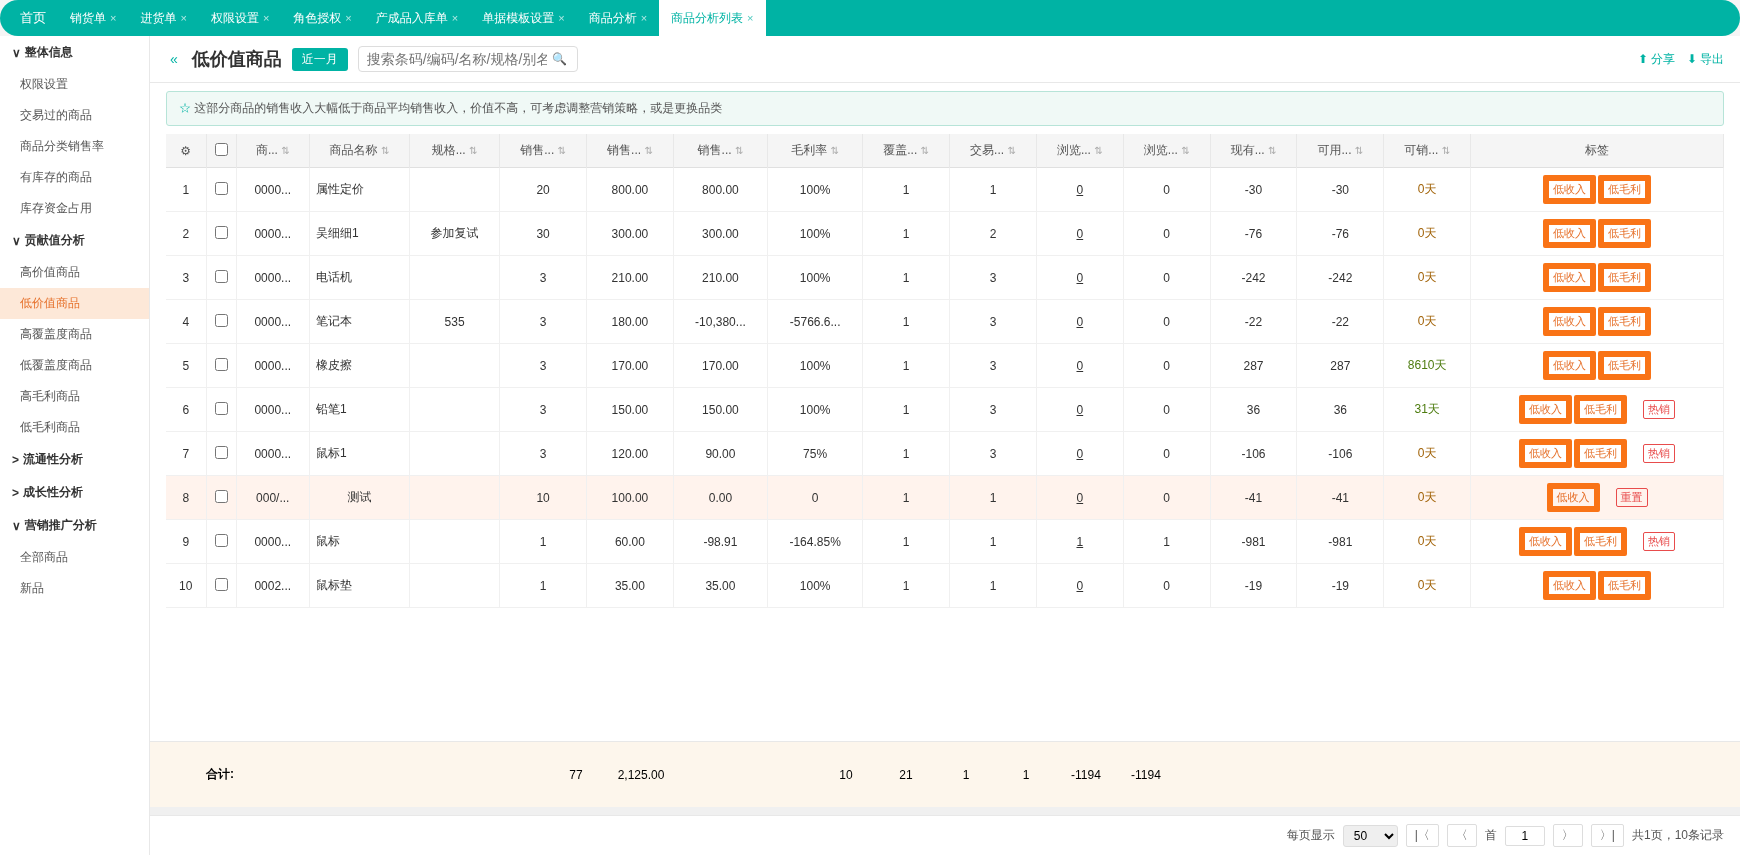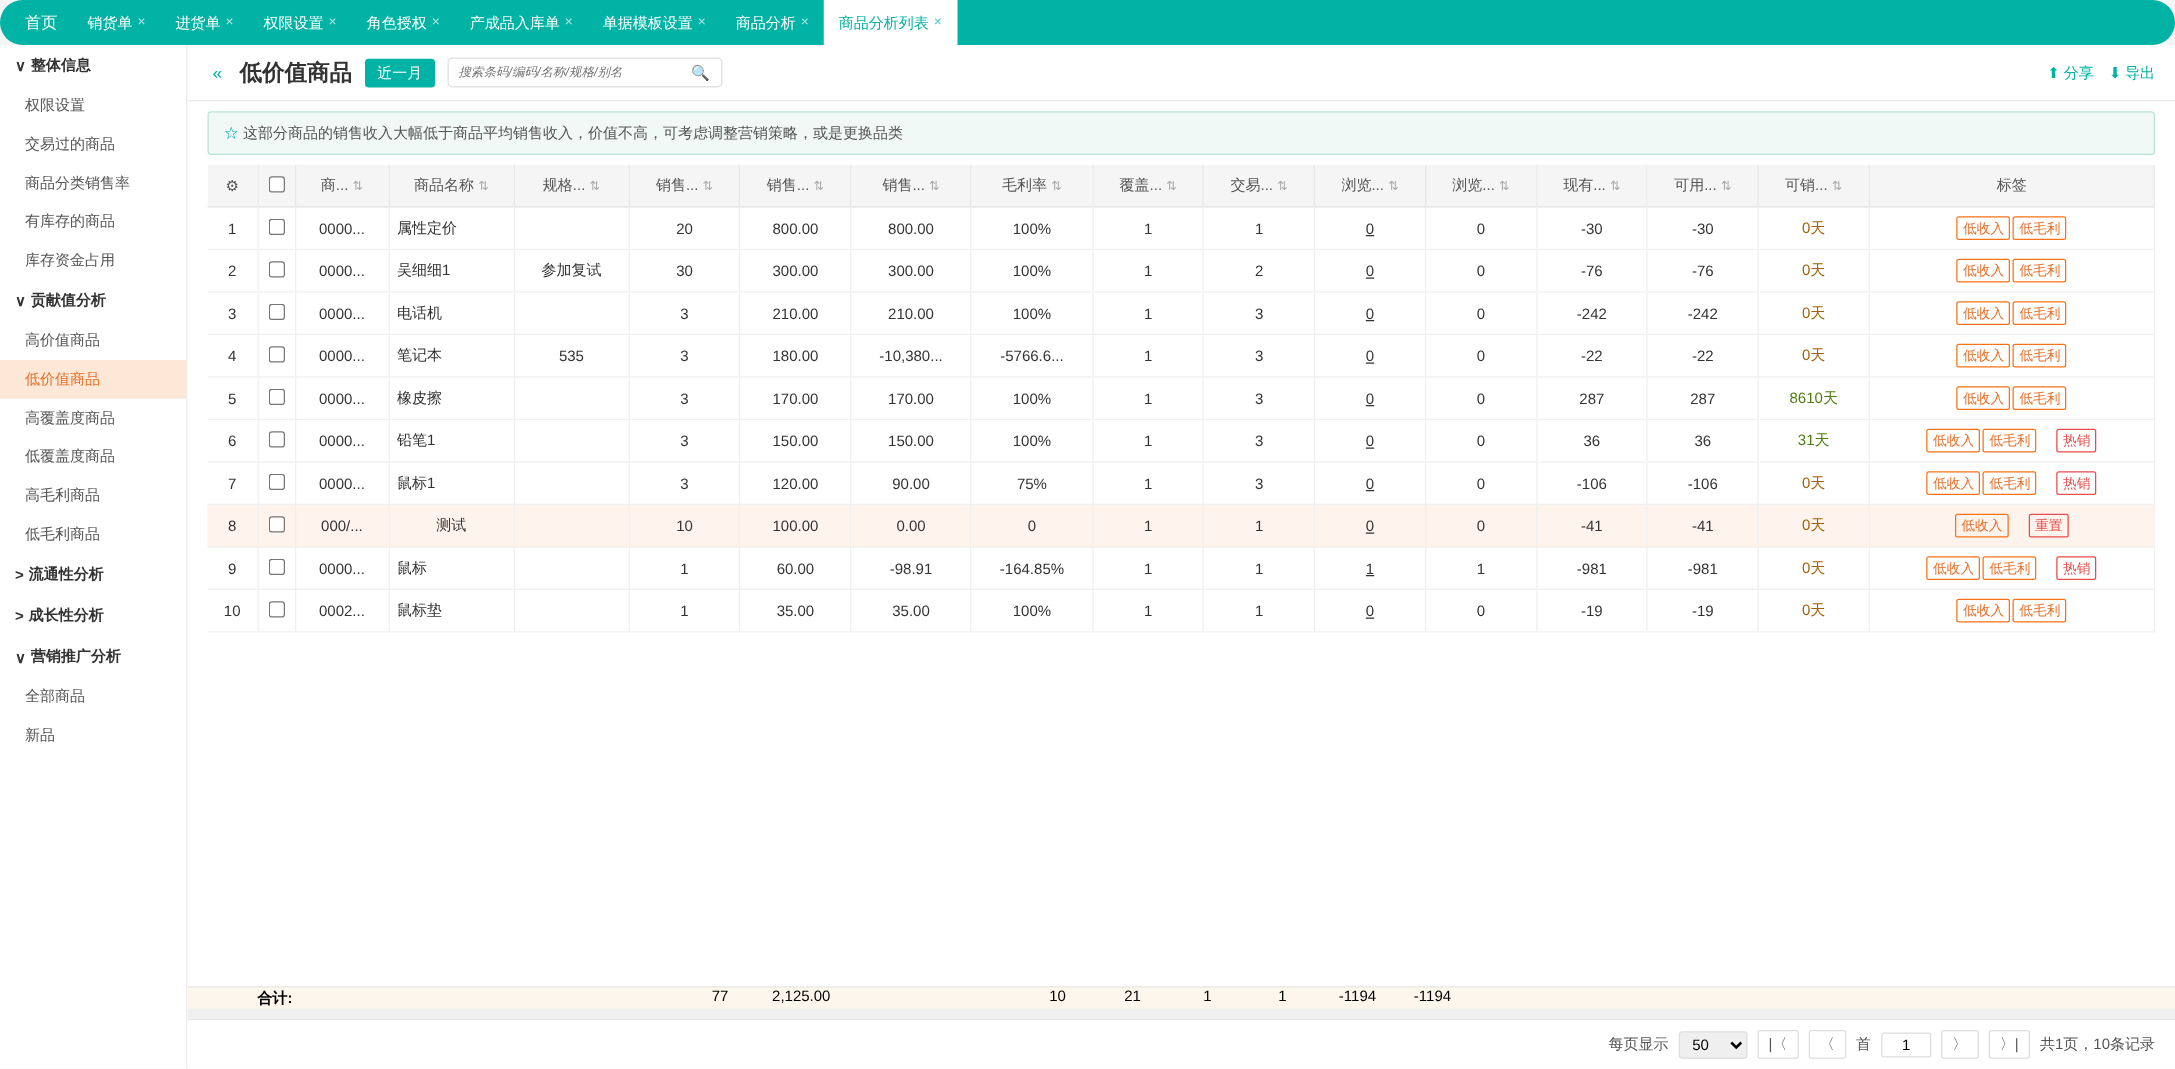--- a/index.html
+++ b/index.html
@@ -96,23 +96,22 @@
       width: 220px;
       color: #999;
       display: flex;
       align-items: center;
       gap: 6px;
     }
     .search-box input {
       border: none;
       outline: none;
       width: 180px;
-      font-size: 10px;
+      font-size: 14px;
       color: #999;
-      font-style: italic;
     }
     .header-right {
       margin-left: auto;
       display: flex;
       gap: 12px;
     }
     .action-btn {
       color: #00b3a4;
       cursor: pointer;
       font-size: 12px;
@@ -168,32 +167,33 @@
       color: #333;
       border-right: 1px solid #f0f0f0;
     }
     .tag {
       display: inline-block;
       border-radius: 2px;
       padding: 1px 4px;
       font-size: 11px;
       margin: 0 1px;
     }
-    .tag-orange { color: #e6702a; border: 1px solid #f97316; }
+    .tag-orange { color: #e6702a; border: 6px solid #f97316; }
     .tag-red { color: #e84c4c; border: 1px solid #e84c4c; margin-left: 15px; }
     .link-underline { text-decoration: underline; color: #333; cursor: pointer; }
     .day-zero { color: #a16207; }
     .day-normal { color: #4d7c0f; }
 
     
     .table-footer {
       background: #fdf6ec;
       border-top: 1px solid #e8e8e8;
-      padding: 0 16px;
-      display: flex;
+      padding: 24px 16px;
+      display: flex;
+      align-items: center;
       gap: 0;
       font-size: 12px;
     }
     .footer-label {
       width: 80px;
       text-align: right;
       font-weight: bold;
       padding-right: 12px;
       flex-shrink: 0;
     }

